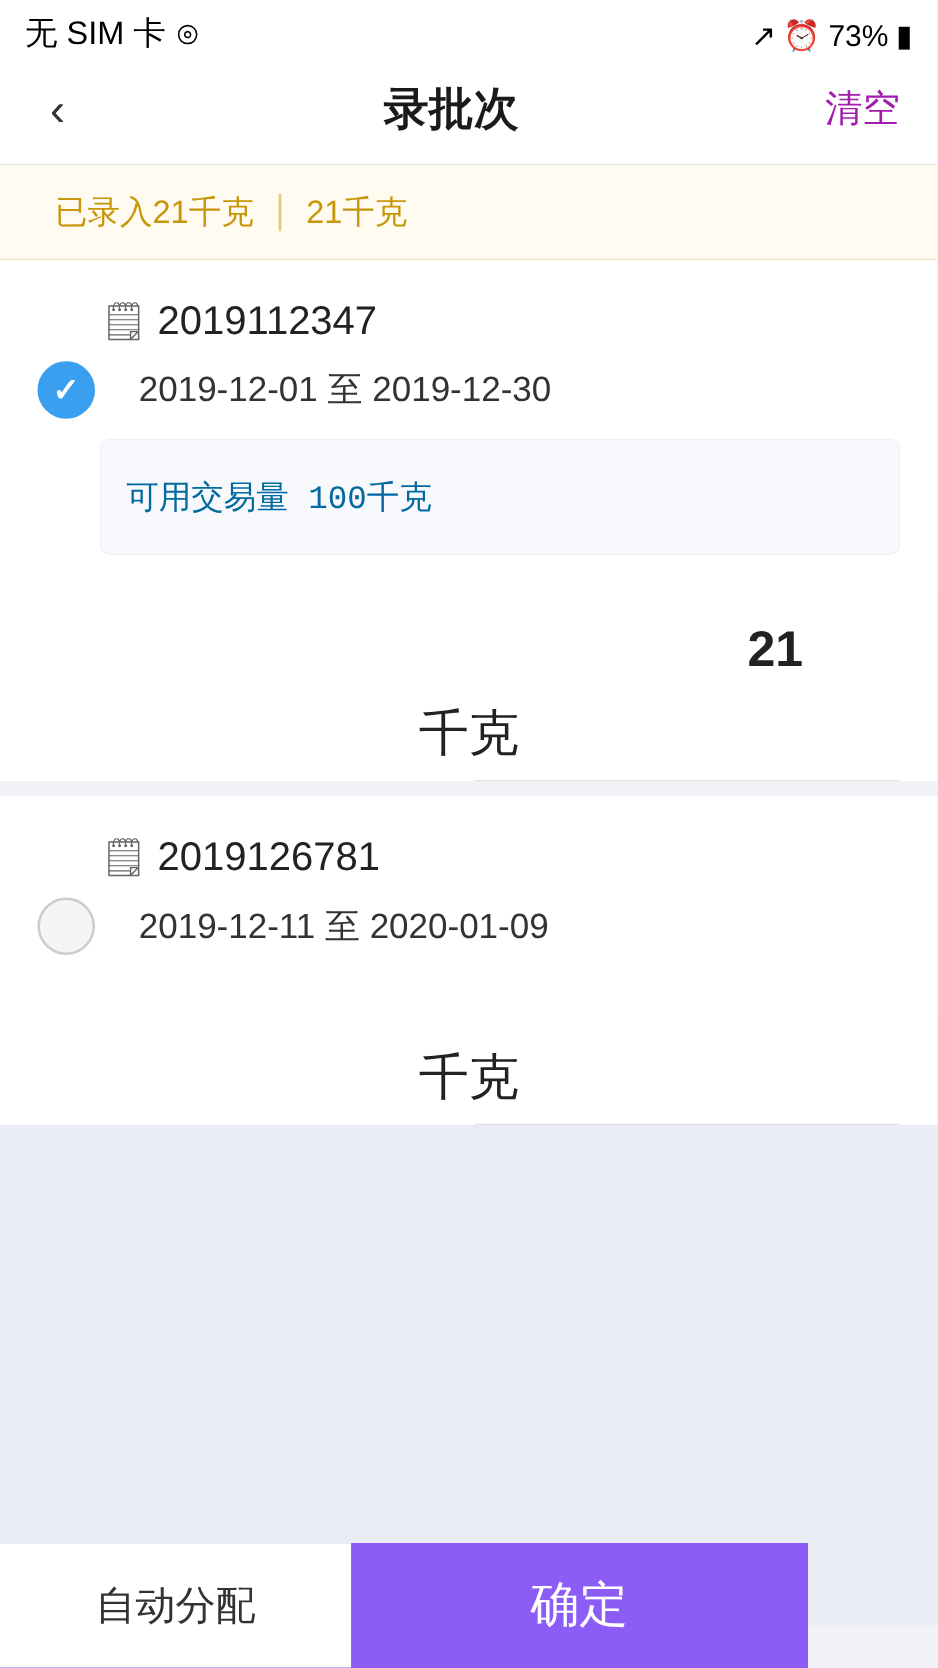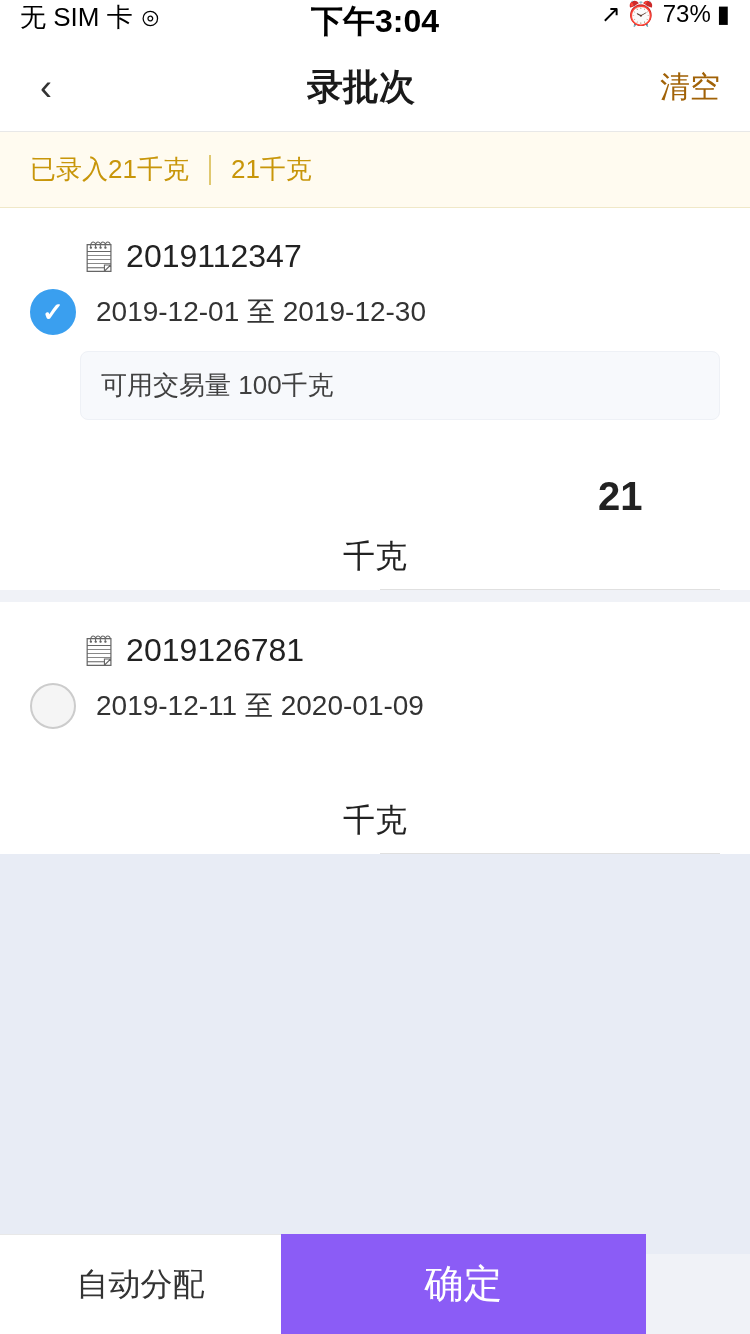--- a/index.html
+++ b/index.html
@@ -11,21 +11,21 @@
       background: #f0f2f7;
       overflow-x: hidden;
     }
 
     
     .status-bar {
       width: 100%;
       height: 44px;
       background: #fff;
       display: flex;
-      align-items: flex-start;
+      align-items: flex-end;
       justify-content: space-between;
       padding: 0 20px;
       font-size: 28px;
     }
     .status-left {
       display: flex;
       align-items: center;
       gap: 8px;
       font-size: 26px;
     }
@@ -60,29 +60,29 @@
       cursor: pointer;
       padding: 10px;
     }
     .nav-title {
       font-size: 36px;
       font-weight: 600;
       color: #1a1a1a;
     }
     .nav-clear {
       font-size: 30px;
-      color: #a16207;
+      color: #a21caf;
       cursor: pointer;
     }
 
     
     .info-banner {
       width: 100%;
       background: #fffbf0;
-      padding: 20px 30px;
+      padding: 20px 44px;
       display: flex;
       align-items: center;
       gap: 20px;
       border-bottom: 1px solid #f0e8c8;
     }
     .info-item {
       font-size: 26px;
       color: #c8960a;
       font-weight: 500;
     }
@@ -117,21 +117,21 @@
     }
     .batch-id {
       font-size: 32px;
       font-weight: 400;
       color: #222;
     }
 
     .batch-date-row {
       display: flex;
       align-items: center;
-      gap: 20px;
+      gap: 35px;
       margin-bottom: 16px;
     }
     .radio-circle {
       width: 46px;
       height: 46px;
       border-radius: 50%;
       border: 2px solid #ccc;
       background: #f5f5f5;
       flex-shrink: 0;
       display: flex;
@@ -150,24 +150,25 @@
     }
     .batch-date {
       font-size: 28px;
       color: #333;
     }
 
     .available-qty {
       margin-left: 50px;
       background: #f7f9fc;
       border-radius: 8px;
-      padding: 16px 20px;
+      padding: 28px 20px;
       font-size: 26px;
-      color: #404040;
+      color: #0369a1;
       border: 1px solid #eef1f6;
+      font-family: Liberation Mono, monospace;
     }
 
     
     .amount-row {
       display: flex;
       align-items: center;
       justify-content: flex-end;
       padding: 24px 30px 0 30px;
       gap: 16px;
       flex-direction: column;
@@ -176,21 +177,21 @@
       font-size: 40px;
       color: #222;
       font-weight: 600;
       border: none;
       outline: none;
       text-align: right;
       min-width: 80px;
       background: transparent;
     }
     .amount-unit {
-      font-size: 32px;
+      font-size: 40px;
       color: #222;
       font-weight: 500;
     }
     .amount-divider {
       width: 340px;
       height: 1px;
       background: #e0e0e0;
       margin: 10px 30px 0 auto;
     }
 
@@ -233,21 +234,20 @@
       font-weight: 400;
     }
   </style>
 </head>
 <body>
 
 <div class="status-bar">
   <div class="status-left">
     <span>无 SIM 卡 ⊙</span>
   </div>
-  <div class="status-center">下午3:04</div>
   <div class="status-right">
     <span>↗</span>
     <span>⏰</span>
     <span>73%</span>
     <span>▮</span>
   </div>
 </div>
 
 <div class="nav-bar">
   <span class="nav-back">‹</span>

